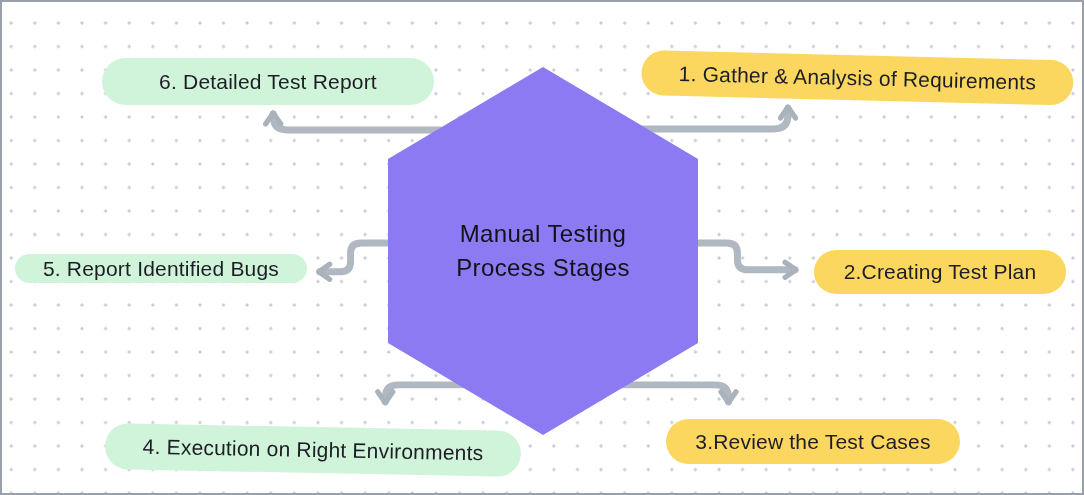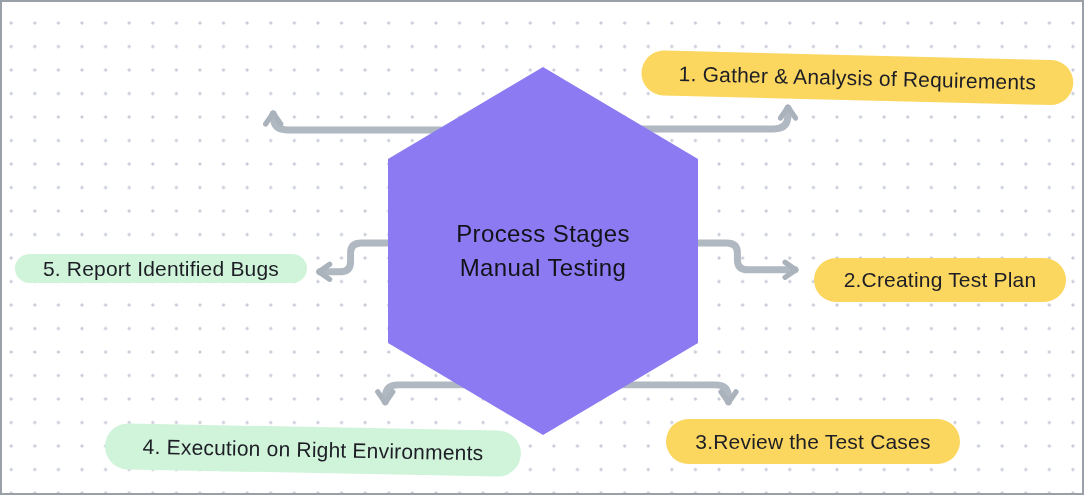--- a/index.html
+++ b/index.html
@@ -29,21 +29,21 @@
     font-size:24px;line-height:34px;font-weight:500;letter-spacing:.4px;color:#121218;
   }
   .pill{
     position:absolute;display:flex;align-items:center;justify-content:center;
     border-radius:26px;font-size:21px;font-weight:500;letter-spacing:.2px;
     white-space:nowrap;z-index:3;color:#1d1d26;
   }
   .pill.yellow{background:#fbd75f;}
   .pill.green{background:#d0f4da;}
   .pill.s1{left:640px;top:48px;width:432px;height:45px;transform:rotate(1.4deg);transform-origin:left top;}
-  .pill.s2{left:812px;top:248px;width:252px;height:44px;margin-top:8px;}
+  .pill.s2{left:812px;top:248px;width:252px;height:44px;}
   .pill.s3{left:664px;top:417px;width:294px;height:45px;align-items:center;}
   .pill.s4{left:103px;top:421px;width:416px;height:46px;transform:rotate(1.1deg);transform-origin:left center;}
   .pill.s5{left:13px;top:252px;width:292px;height:29px;}
   .pill.s6{left:100px;top:56px;width:332px;height:47px;}
 </style>
 </head>
 <body>
 
 <div class="canvas">
 
@@ -57,33 +57,36 @@
       <path d="M 640 128 L 776 128 Q 790 128 790 114 L 790 107" marker-end="url(#arrowhead)"></path>
       <path d="M 694 243 L 728 243 Q 739 243 739 253 L 739 260 Q 739 270 750 270 L 797 270" marker-end="url(#arrowhead)"></path>
       <path d="M 612 386 L 717 386 Q 730 386 730 399 L 730 403" marker-end="url(#arrowhead)"></path>
       <path d="M 470 386 L 397 386 Q 384 386 384 399 L 384 403" marker-end="url(#arrowhead)"></path>
       <path d="M 392 243 L 360 243 Q 349 243 349 253 L 349 262 Q 349 272 338 272 L 318 272" marker-end="url(#arrowhead)"></path>
       <path d="M 440 129 L 285 129 Q 271 129 271 115 L 271 113" marker-end="url(#arrowhead)"></path>
     </g>
   </svg>
 
   <div class="hexagon">
+    <div class="title-line">Manual Testing</div>
     <div class="title-line">Process Stages</div>
-    <div class="title-line">Manual Testing</div>
   </div>
 
   <div class="pill yellow s1">
     <span>1. Gather &amp; Analysis of Requirements</span>
   </div>
   <div class="pill yellow s2">
     <span>2.Creating Test Plan</span>
   </div>
   <div class="pill yellow s3">
     <span>3.Review the Test Cases</span>
   </div>
   <div class="pill green s4">
     <span>4. Execution on Right Environments</span>
   </div>
   <div class="pill green s5">
     <span>5. Report Identified Bugs</span>
   </div>
+  <div class="pill green s6">
+    <span>6. Detailed Test Report</span>
+  </div>
 
 </div>
 
 </body></html>

